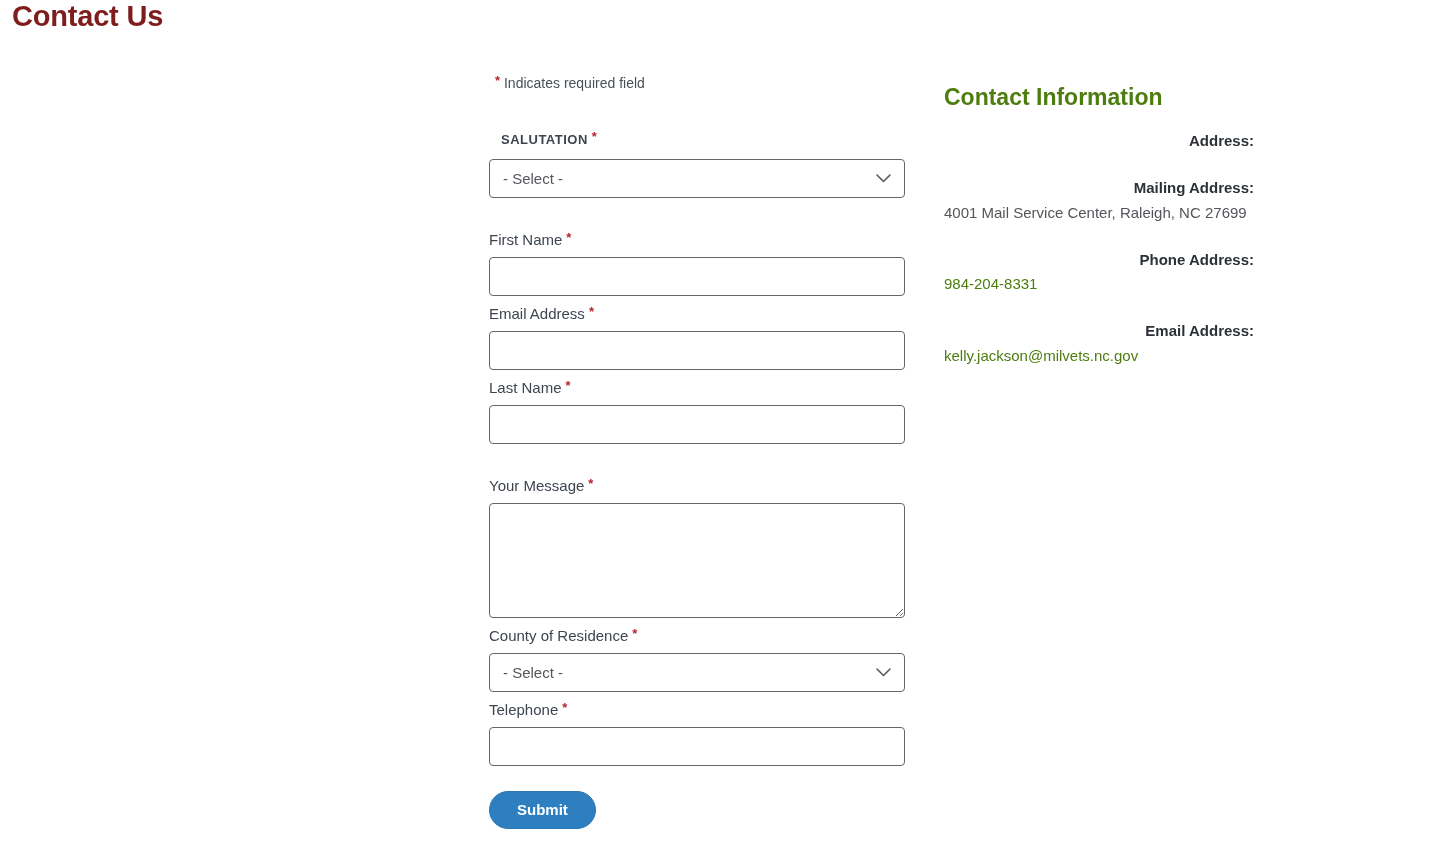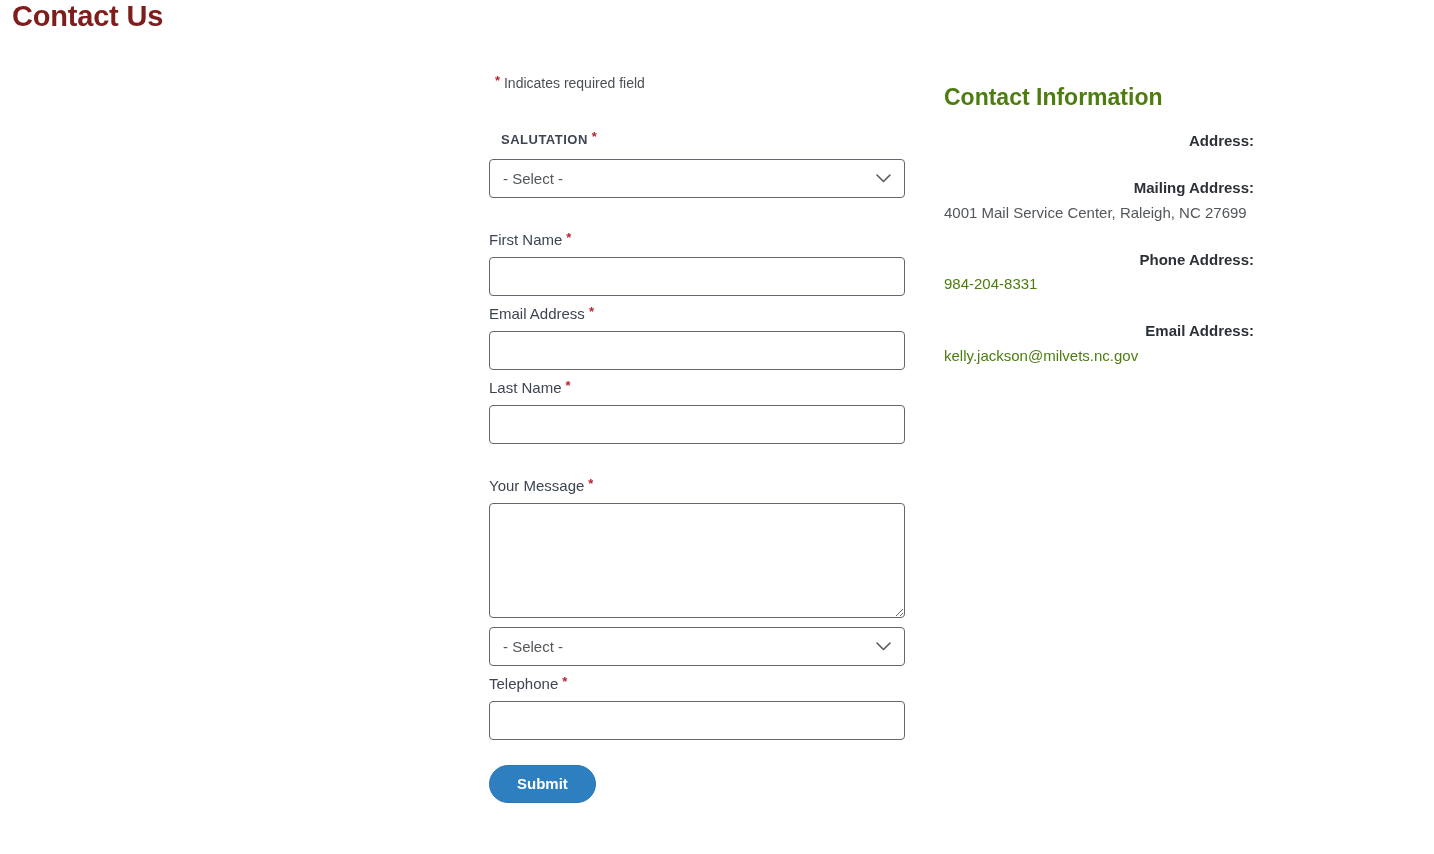--- a/index.html
+++ b/index.html
@@ -116,20 +116,21 @@
     </div>
 
     
     <div class="field">
       <label class="flabel"><span>Your Message</span><span class="star">*</span></label>
       <textarea class="tarea" style=""></textarea>
     </div>
 
     
     <div class="field">
+      <label class="flabel"><span>County of Residence</span><span class="star">*</span></label>
       <div class="select-box">
         <span class="select-value">- Select -</span>
         <span class="chev">
           <svg width="15" height="9" viewBox="0 0 15 9">
               <polyline points="1,1 7.5,7.5 14,1" fill="none" stroke="#565a5f" stroke-width="1.6" stroke-linecap="round" stroke-linejoin="round"></polyline>
             </svg>
         </span>
       </div>
     </div>
 

